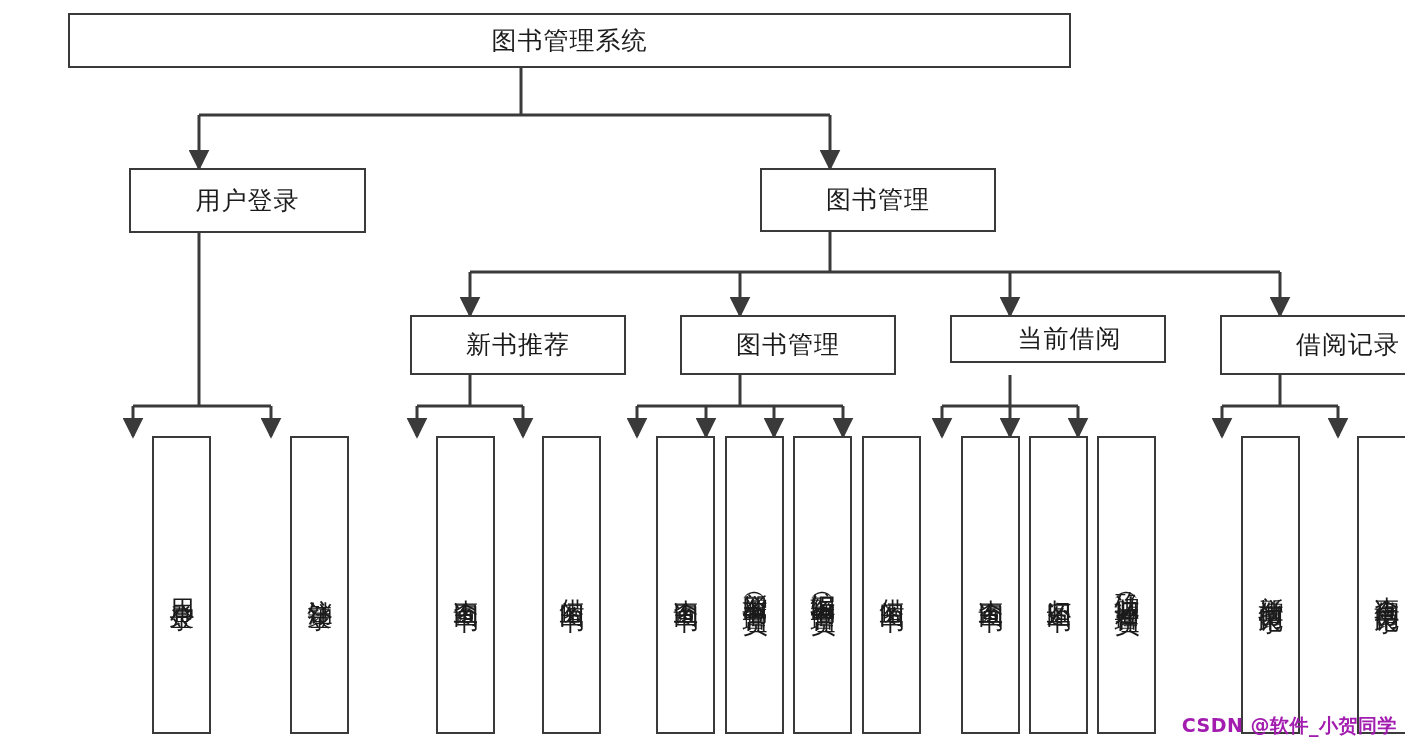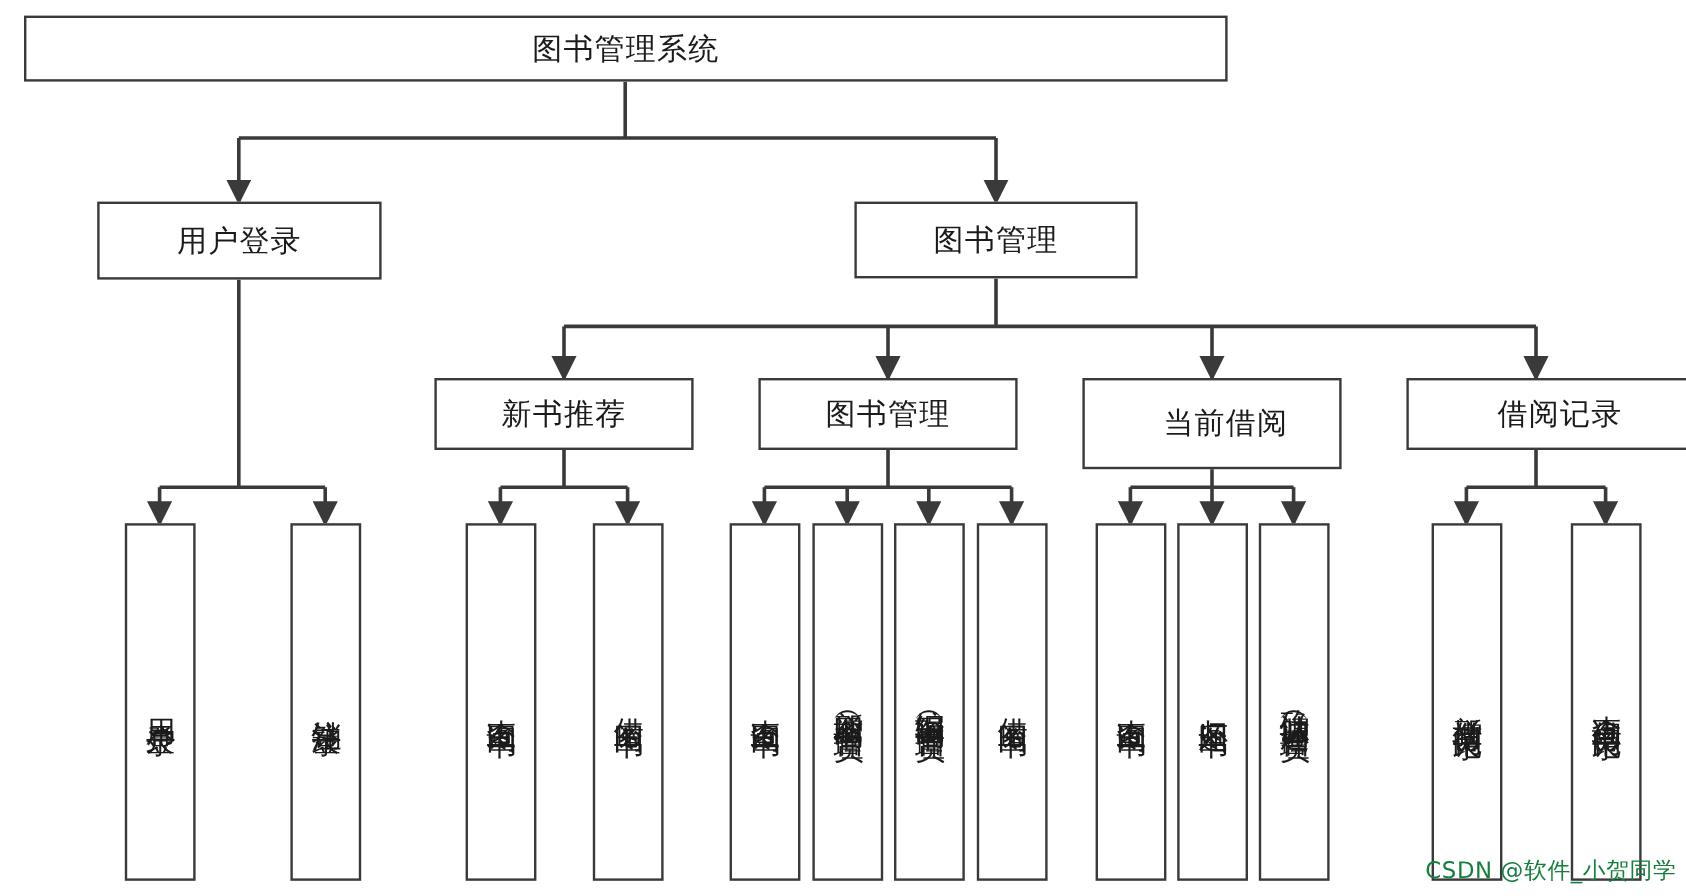--- a/index.html
+++ b/index.html
@@ -30,20 +30,21 @@
   .node {
     position: absolute;
     box-sizing: border-box;
     background: #ffffff;
     border: 2px solid #3a3a3a;
     display: flex;
     align-items: center;
     justify-content: center;
     color: #1b1b1b;
     z-index: 2;
+    margin-left: 48px;
   }
   .node-h {
     font-size: 25px;
     line-height: 1.1;
     letter-spacing: 1px;
     white-space: nowrap;
   }
   .node-v {
     writing-mode: vertical-rl;
     text-orientation: upright;
@@ -51,24 +52,25 @@
     line-height: 1.28;
     letter-spacing: 3px;
     white-space: nowrap;
     padding: 4px 0;
   }
   .watermark {
     position: absolute;
     right: 8px;
     bottom: 8px;
     font-size: 19px;
-    color: #15803d;
+    color: #a21caf;
     letter-spacing: 0.5px;
     white-space: nowrap;
     z-index: 5;
+    font-weight: bold;
   }
 </style>
 </head>
 <body>
 
 <div id="canvas">
 
   <svg id="wires" viewBox="0 0 1405 747" width="1405" height="747" xmlns="http://www.w3.org/2000/svg">
     <defs>
       <marker id="arrow" viewBox="0 0 12 12" refX="10.5" refY="6" markerWidth="7" markerHeight="7" orient="auto-start-reverse">
@@ -119,21 +121,21 @@
     </g>
   </svg>
 
   <div class="node node-h" style="left:20px; top:13px; width:1003px; height:55px;">图书管理系统</div>
 
   <div class="node node-h" style="left:81px; top:168px; width:237px; height:65px;">用户登录</div>
   <div class="node node-h" style="left:362px; top:315px; width:216px; height:60px;">新书推荐</div>
 
   <div class="node node-h" style="left:712px; top:168px; width:236px; height:64px;">图书管理</div>
   <div class="node node-h" style="left:632px; top:315px; width:216px; height:60px;">图书管理</div>
-  <div class="node node-h" style="left:902px; top:315px; width:216px; height:76px;padding-left:23px;">当前借阅</div>
+  <div class="node node-h" style="left:902px; top:315px; width:216px; height:48px;padding-left:23px;">当前借阅</div>
   <div class="node node-h" style="left:1172px; top:315px; width:256px; height:60px;">借阅记录</div>
 
   <div class="node node-v" style="left:104px; top:436px; width:59px; height:298px;">用户登录</div>
   <div class="node node-v" style="left:242px; top:436px; width:59px; height:298px;">注销登录</div>
 
   <div class="node node-v" style="left:388px; top:436px; width:59px; height:298px;">查询图书</div>
   <div class="node node-v" style="left:494px; top:436px; width:59px; height:298px;">借阅图书</div>
 
   <div class="node node-v" style="left:608px; top:436px; width:59px; height:298px;">查询图书</div>
   <div class="node node-v" style="left:677px; top:436px; width:59px; height:298px;">新增图书（管理员）</div>

